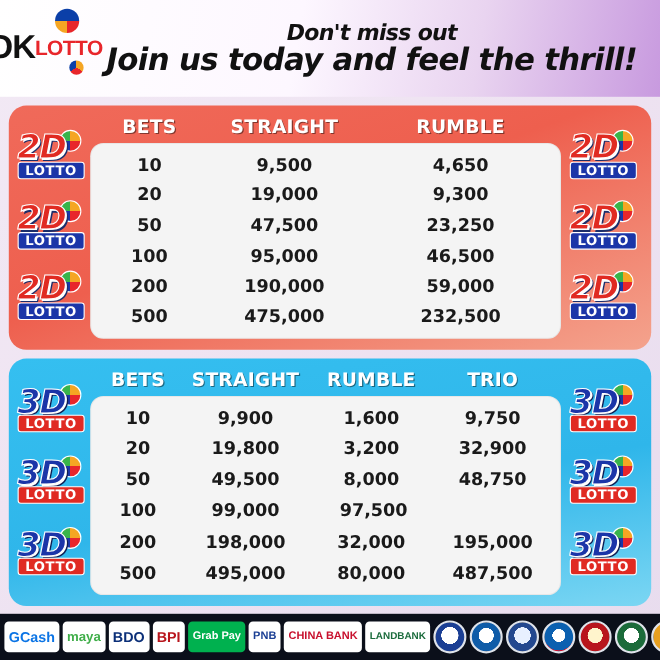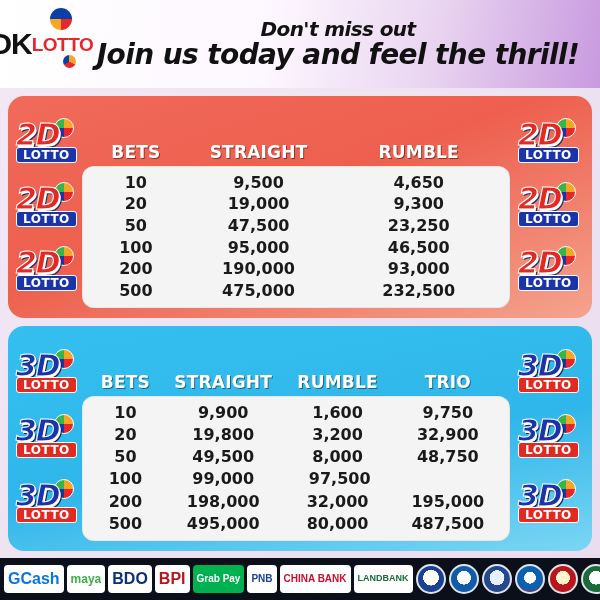--- a/index.html
+++ b/index.html
@@ -163,21 +163,20 @@
     display: flex;
     padding: 2px 6px 4px 6px;
   }
   .thead .th {
     font-family: "DejaVu Sans", sans-serif;
     font-size: 17px; font-weight: bold;
     color: #fff;
     text-align: center;
     text-shadow: 1px 1px 0 rgba(0,0,0,0.45);
     letter-spacing: 0.2px;
-    margin-top: 36px;
   }
   .tbody {
     flex: 1 1 auto;
     background: #f4f4f4;
     border-radius: 12px;
     padding: 6px 6px 6px 6px;
     display: flex; flex-direction: column;
     justify-content: space-around;
     box-shadow: inset 0 0 0 1px rgba(0,0,0,0.05);
   }
@@ -211,21 +210,21 @@
     padding: 0 4px;
     gap: 3px;
     overflow: hidden;
   }
   .pay {
     height: 28px;
     border-radius: 4px;
     background: #fff;
     display: flex; align-items: center; justify-content: center;
     font-family: "Liberation Sans", sans-serif;
-    font-size: 16px; font-weight: bold;
+    font-size: 13px; font-weight: bold;
     color: #222;
     padding: 0 4px;
     flex: 0 0 auto;
     white-space: nowrap;
   }
   .pay.gcash { color: #0b74e5; }
   .pay.maya { color: #3fae49; font-size: 12px; }
   .pay.bdo { color: #0b2f78; }
   .pay.bpi { color: #b8151c; }
   .pay.grab { background:#00b14f; color:#fff; font-size: 10px; line-height:1.05; }
@@ -309,21 +308,21 @@
             <div class="td c2">23,250</div>
           </div>
           <div class="trow cols2">
             <div class="td c0">100</div>
             <div class="td c1">95,000</div>
             <div class="td c2">46,500</div>
           </div>
           <div class="trow cols2">
             <div class="td c0">200</div>
             <div class="td c1">190,000</div>
-            <div class="td c2">93,000</div>
+            <div class="td c2">59,000</div>
           </div>
           <div class="trow cols2">
             <div class="td c0">500</div>
             <div class="td c1">475,000</div>
             <div class="td c2">232,500</div>
           </div>
         </div>
       </div>
 
       <div class="badge-col right">

